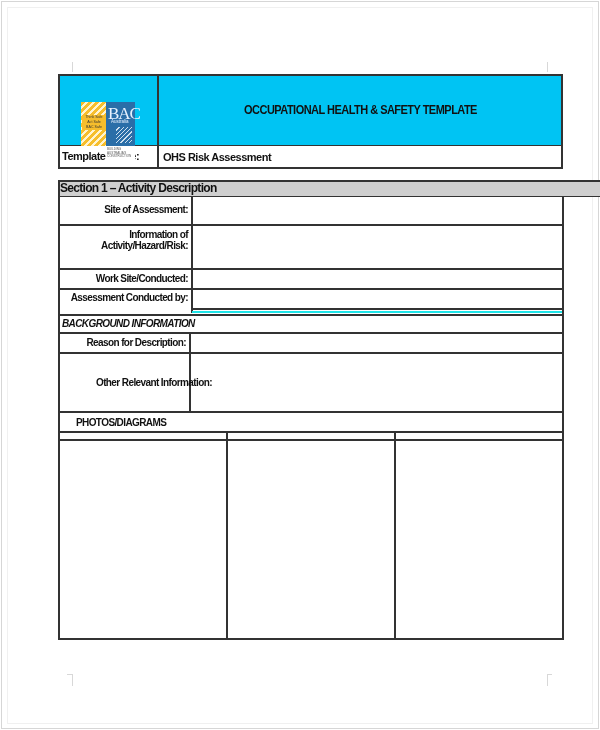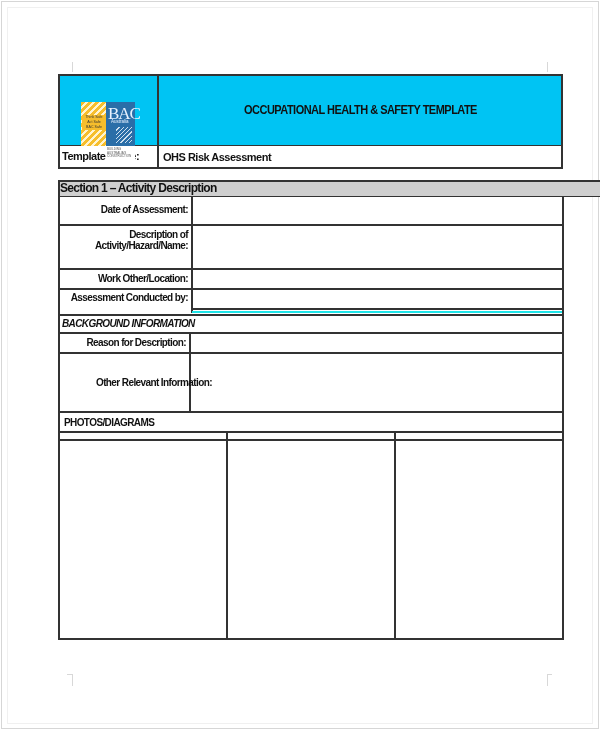--- a/index.html
+++ b/index.html
@@ -74,29 +74,29 @@
   <div class="logo-aus">Australia</div>
   <div class="logo-stripes"></div>
   <div class="logo-sub">BUILDING AUSTRALIA'S CONSTRUCTION</div>
 </div>
 
 <div class="abs sec"></div>
 <div class="abs sec-title">Section 1 – Activity Description</div>
 
 <div class="vline" style="left:191px;top:197px;height:116px;"></div>
 
-<div class="lbl" style="left:60px;top:204px;width:128px;">Date of Assessment:</div>
+<div class="lbl" style="left:60px;top:204px;width:128px;">Site of Assessment:</div>
 <div class="field" style="left:193px;top:198px;width:369px;height:26px;"></div>
 <div class="hline" style="left:58px;top:224px;width:506px;"></div>
 
-<div class="lbl" style="left:60px;top:229px;width:128px;">Description of Activity/Hazard/Name:</div>
+<div class="lbl" style="left:60px;top:229px;width:128px;">Information of Activity/Hazard/Risk:</div>
 <div class="field" style="left:193px;top:226px;width:369px;height:42px;"></div>
 <div class="hline" style="left:58px;top:268px;width:506px;"></div>
 
-<div class="lbl" style="left:60px;top:273px;width:128px;">Work Other/Location:</div>
+<div class="lbl" style="left:60px;top:273px;width:128px;">Work Site/Conducted:</div>
 <div class="field" style="left:193px;top:270px;width:369px;height:18px;"></div>
 <div class="hline" style="left:58px;top:288px;width:506px;"></div>
 
 <div class="lbl" style="left:60px;top:292px;width:128px;">Assessment Conducted by:</div>
 <div class="field" style="left:193px;top:290px;width:369px;height:18px;"></div>
 <div class="hline" style="left:192px;top:308px;width:372px;"></div>
 <div class="cyan"></div>
 <div class="hline" style="left:58px;top:314px;width:506px;"></div>
 
 <div class="sublbl" style="left:62px;top:318px;font-style:italic;">BACKGROUND INFORMATION</div>
@@ -104,20 +104,20 @@
 
 <div class="vline" style="left:189px;top:332px;height:80px;"></div>
 <div class="lbl" style="left:60px;top:337px;width:126px;">Reason for Description:</div>
 <div class="field" style="left:191px;top:334px;width:371px;height:18px;"></div>
 <div class="hline" style="left:58px;top:352px;width:506px;"></div>
 
 <div class="lbl" style="left:60px;top:377px;width:152px;">Other Relevant Information:</div>
 <div class="field" style="left:191px;top:354px;width:371px;height:57px;"></div>
 <div class="hline" style="left:58px;top:411px;width:506px;"></div>
 
-<div class="sublbl" style="left:64px;top:417px;text-align:right;">PHOTOS/DIAGRAMS</div>
+<div class="sublbl" style="left:76px;top:417px;text-align:right;">PHOTOS/DIAGRAMS</div>
 <div class="hline" style="left:58px;top:431px;width:506px;"></div>
 <div class="abs photos"></div>
 <div class="vline" style="left:226px;top:432px;height:207px;"></div>
 <div class="vline" style="left:394px;top:432px;height:207px;"></div>
 <div class="field" style="left:60px;top:433px;width:165px;height:204px;"></div>
 <div class="field" style="left:228px;top:433px;width:165px;height:204px;"></div>
 <div class="field" style="left:396px;top:433px;width:166px;height:204px;"></div>
 
 </body></html>

